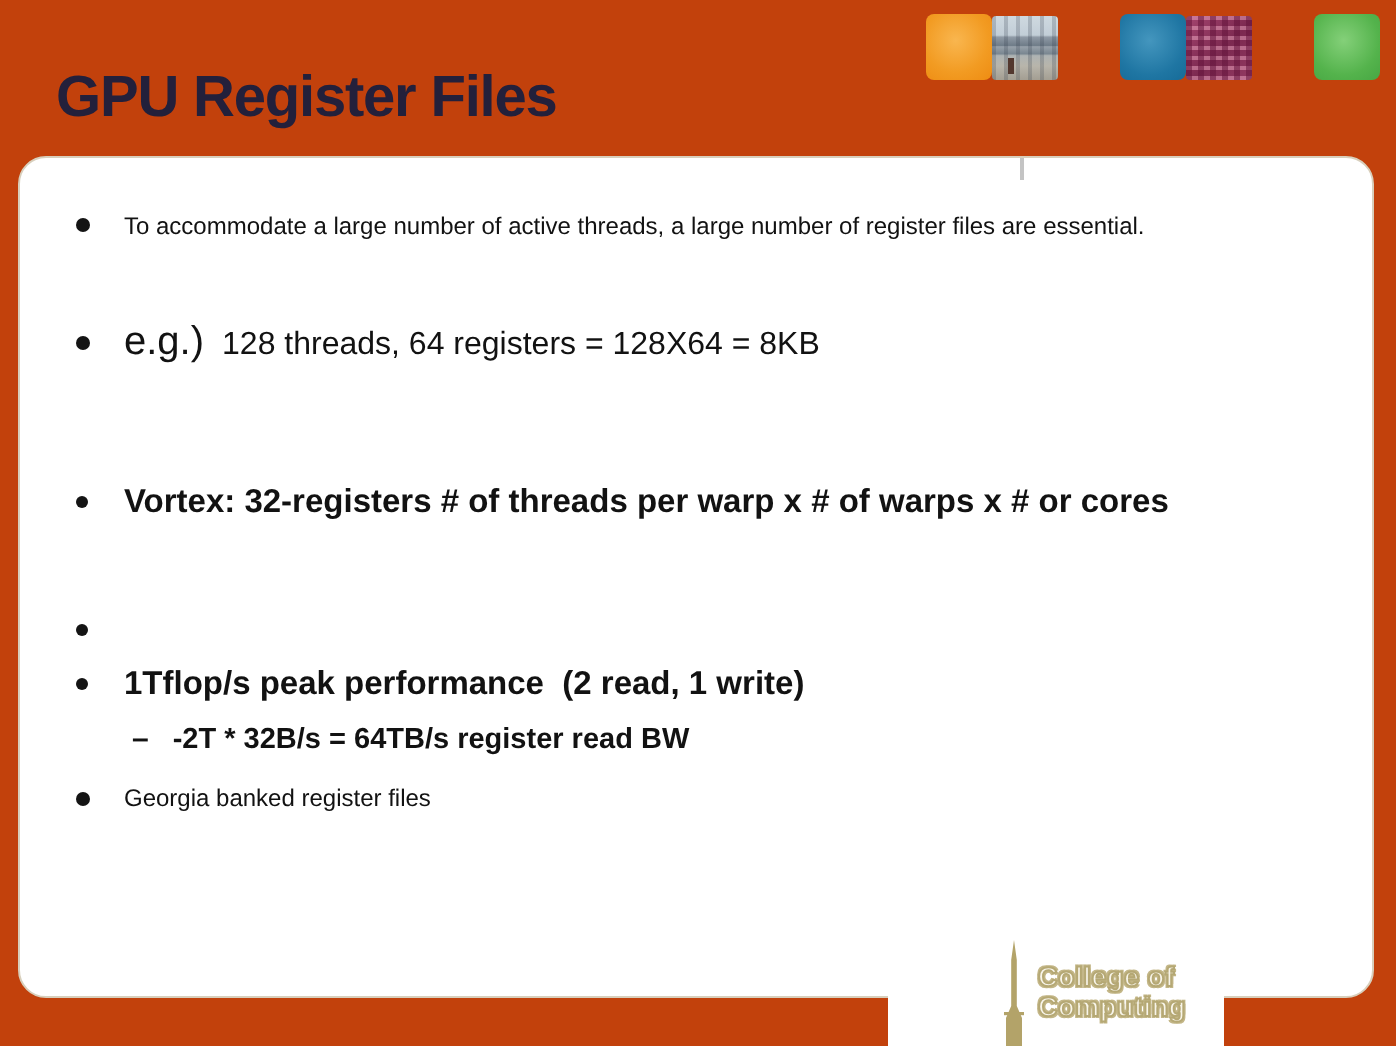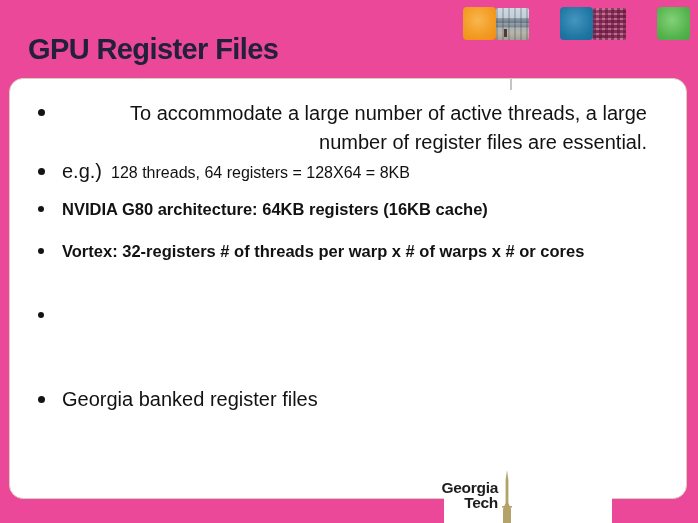--- a/index.html
+++ b/index.html
@@ -1,17 +1,17 @@
 <!DOCTYPE html>
 <html><head>
 <meta charset="utf-8">
 <style>
   html,body{margin:0;padding:0;background:#fff;}
   #slide{
-    position:relative;width:698px;height:523px;background:#ec4899;overflow:hidden;
+    position:relative;width:698px;height:523px;background:#c2410c;overflow:hidden;
     font-family:"Liberation Sans", sans-serif;color:#121212;
   }
 
   
   .thumb{position:absolute;top:7px;width:33px;height:33px;border-radius:4px;}
   .thumb-orange{left:463px;background:radial-gradient(circle at 45% 40%, #f9b64f 0%, #f29b22 60%, #ee8c12 100%);}
   .thumb-campus{
     left:496px;top:8px;height:32px;border-radius:2px;
     background:
       repeating-linear-gradient(90deg, rgba(45,55,70,.22) 0 2px, rgba(0,0,0,0) 2px 6px),
@@ -38,21 +38,21 @@
   .content-box{
     position:absolute;left:9px;top:78px;width:678px;height:421px;
     border:1.6px solid #d8cfbc;border-radius:14px;background:#fff;box-sizing:border-box;
   }
   .tower-ghost{position:absolute;left:510px;top:79px;width:2px;height:11px;background:#8a8a8a;opacity:.5;}
 
   
   .row{position:absolute;display:flex;align-items:flex-start;}
   .dot{flex:none;width:7px;height:7px;border-radius:50%;background:#141414;margin-right:17px;}
   .tb{white-space:pre-wrap;}
-  .row .big{font-size:20px;line-height:29px;text-align:right;}
+  .row .big{font-size:12px;line-height:29px;}
   .row .med{font-size:16.5px;line-height:22px;font-weight:700;}
   .row .small{font-size:16px;line-height:22px;}
   .row .sub-sm{font-size:14.5px;line-height:20px;font-weight:700;}
   .dash{font-size:15px;font-weight:700;margin-right:12px;}
 
   .r1{left:38px;top:99px;}  .r1 .dot{margin-top:10px;} .r1 .tb{width:585px;}
   .r2{left:38px;top:158px;} .r2 .dot{margin-top:10px;}
   .r2 .pre{font-size:20px;line-height:26px;margin-right:9px;text-align:right;}
   .r3{left:38px;top:198px;} .r3 .dot{margin-top:8px;width:6px;height:6px;margin-right:18px;}
   .r4{left:38px;top:240px;} .r4 .dot{margin-top:8px;width:6px;height:6px;margin-right:18px;}
@@ -93,46 +93,49 @@
   <div class="row r1">
     <span class="dot"></span>
     <span class="tb big">To accommodate a large number of active threads, a large number of register files are essential.</span>
   </div>
 
   <div class="row r2">
     <span class="dot"></span>
     <span class="tb"><span class="pre">e.g.)</span><span class="small">128 threads, 64 registers = 128X64 = 8KB</span></span>
   </div>
 
-  <div class="row r3">
-    <span class="dot"></span>
-    <span class="tb med">NVIDIA G80 architecture: 64KB registers (16KB cache)</span>
-  </div>
 
   <div class="row r4">
     <span class="dot"></span>
     <span class="tb med">Vortex: 32-registers # of threads per warp x # of warps x # or cores</span>
   </div>
 
   <div class="row r5">
     <span class="dot"></span>
   </div>
 
+  <div class="row r6">
+    <span class="dot"></span>
+    <span class="tb med">1Tflop/s peak performance  (2 read, 1 write)</span>
+  </div>
 
+  <div class="row r7">
+    <span class="tb"><span class="dash">–</span><span class="sub-sm">-2T * 32B/s = 64TB/s register read BW</span></span>
+  </div>
 
   <div class="row r8">
     <span class="dot"></span>
     <span class="tb big">Georgia banked register files</span>
   </div>
 
   <div class="logo-bg"></div>
-  <div class="gt-name">
-    <div>Georgia</div>
-    <div>Tech</div>
-  </div>
   <div class="gt-tower">
     <svg width="14" height="53" viewBox="0 0 14 53" xmlns="http://www.w3.org/2000/svg">
       <path d="M7 0 L8.4 10 L8.4 33 L11 39 L11 53 L3 53 L3 39 L5.6 33 L5.6 10 Z" fill="#b3a369"></path>
       <rect x="2" y="36" width="10" height="1.6" fill="#b3a369"></rect>
     </svg>
   </div>
+  <div class="gt-college">
+    <div>College of</div>
+    <div>Computing</div>
+  </div>
 
 </div>
 
 </body></html>

